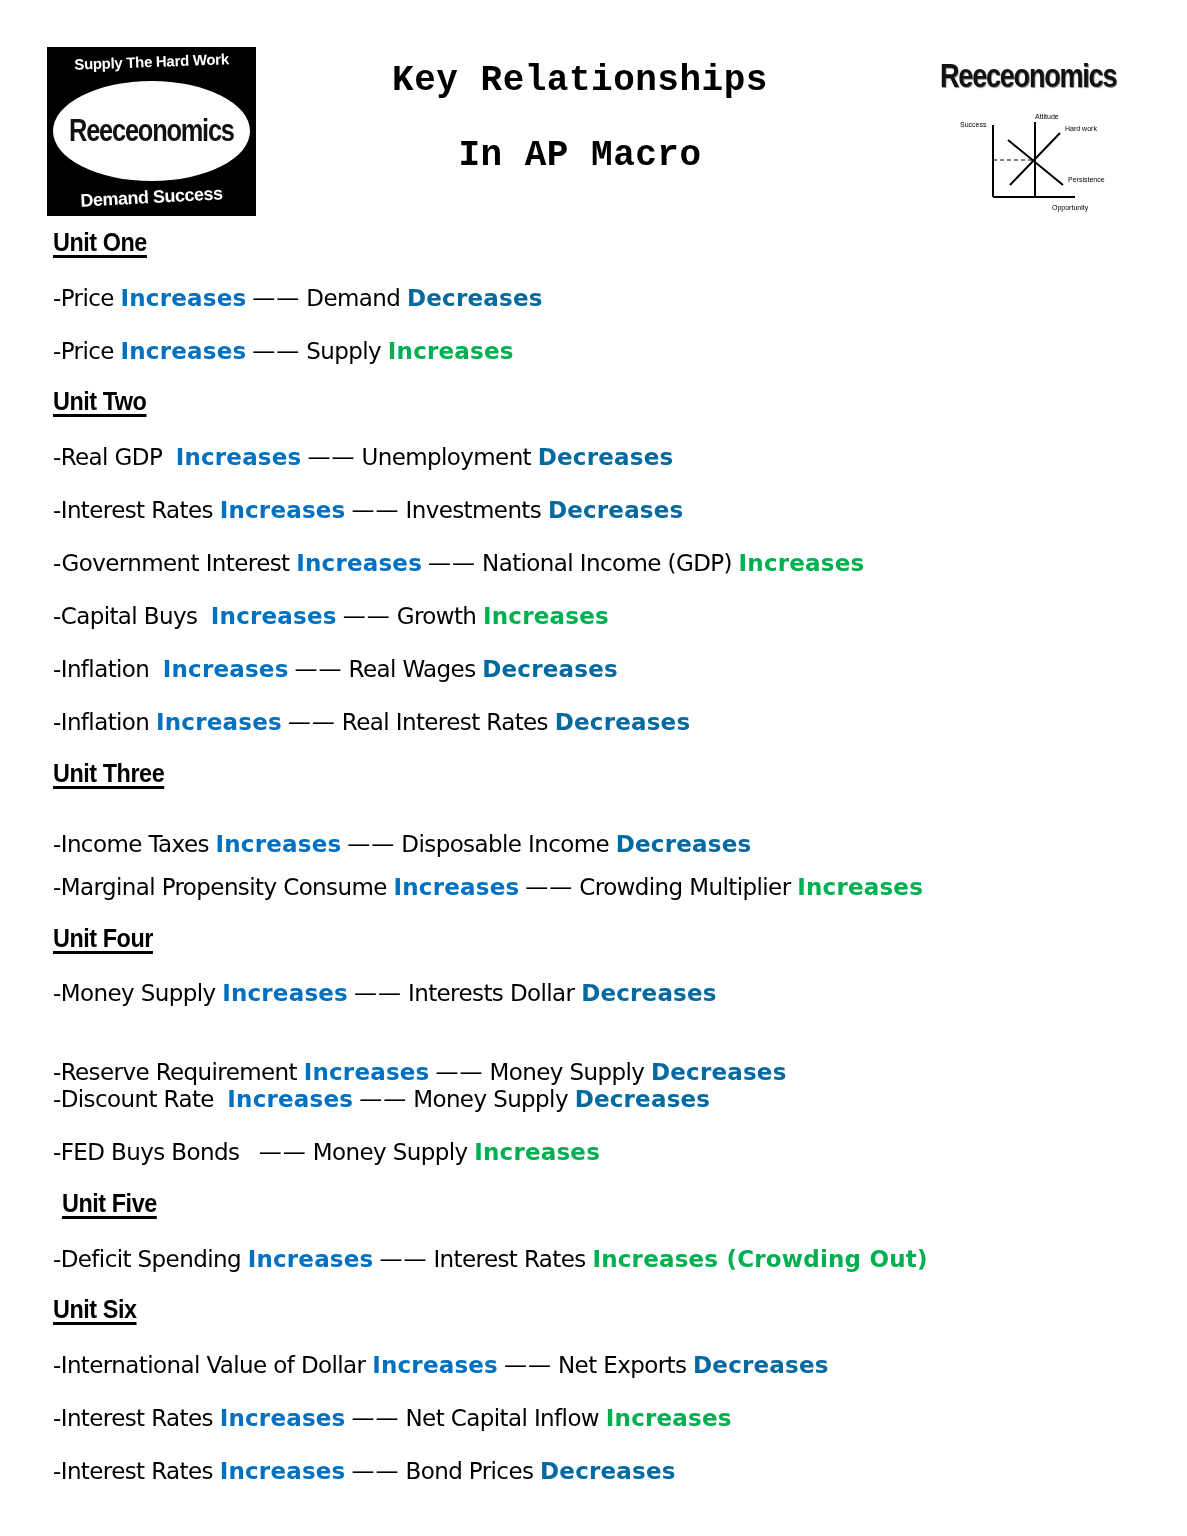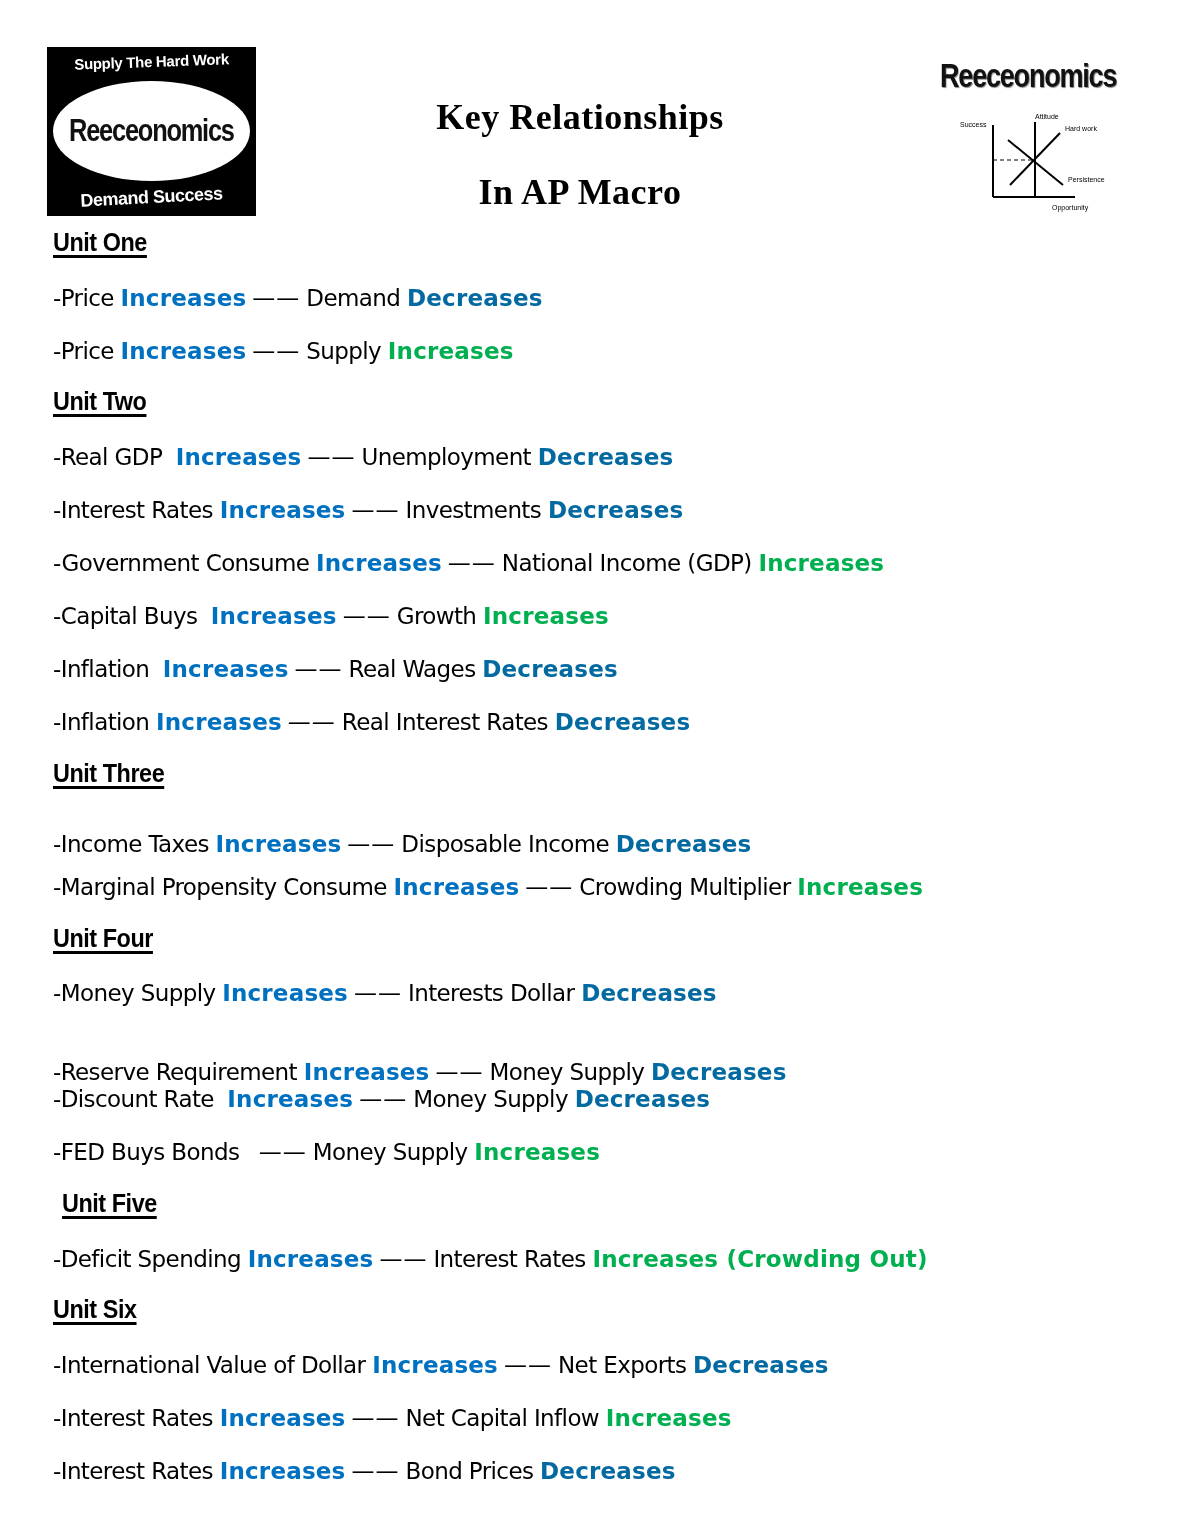--- a/index.html
+++ b/index.html
@@ -4,21 +4,21 @@
   <style>
     html, body { margin: 0; padding: 0; background: #ffffff; }
     body { width: 1187px; height: 1536px; position: relative; overflow: hidden; font-family: "Liberation Sans", sans-serif; color: #000; }
 
     .logo-left { position: absolute; left: 47px; top: 47px; width: 209px; height: 169px; background: #000; }
     .logo-left .top-text { position: absolute; left: 0; right: 0; top: 6px; text-align: center; color: #fff; font-size: 15px; font-weight: bold; letter-spacing: -0.3px; transform: rotate(-2deg); }
     .logo-left .oval { position: absolute; left: 6px; top: 34px; width: 197px; height: 100px; background: #fff; border-radius: 50%; display: flex; align-items: center; justify-content: center; }
     .logo-left .oval span { font-family: "Liberation Sans", sans-serif; font-weight: bold; font-size: 31px; letter-spacing: -1.5px; transform: scaleX(0.82); color: #111; }
     .logo-left .bottom-text { position: absolute; left: 0; right: 0; bottom: 8px; text-align: center; color: #fff; font-size: 18px; font-weight: bold; letter-spacing: -0.5px; transform: rotate(-3deg); }
 
-    .title { position: absolute; left: 380px; width: 400px; text-align: center; font-family: Liberation Serif, serif; font-weight: bold; font-size: 36px; letter-spacing: 0.5px; margin-top: 36px; }
+    .title { position: absolute; left: 380px; width: 400px; text-align: center; font-family: Liberation Mono, monospace; font-weight: bold; font-size: 36px; letter-spacing: 0.5px; }
     .title.l1 { top: 60px; }
     .title.l2 { top: 135px; }
 
     .logo-right { position: absolute; left: 930px; top: 55px; width: 200px; height: 165px; }
     .logo-right .brand { position: absolute; left: 10px; top: 2px; font-weight: bold; font-size: 33px; letter-spacing: -1.5px; transform: scaleX(0.82); transform-origin: left top; color: #111; text-shadow: 1px 1px 1px #888; }
     .logo-right svg { position: absolute; left: 0; top: 50px; }
     .unit { position: absolute; left: 53px; font-family: "Liberation Sans", sans-serif; font-weight: bold; font-size: 26px; text-decoration: underline; text-decoration-thickness: 3px; text-underline-offset: 4px; transform: scaleX(0.9); transform-origin: left center; letter-spacing: -0.5px; }
     .row { position: absolute; left: 53px; white-space: nowrap; font-size: 25px; line-height: 30px; }
     .row .subj { font-family: "DejaVu Sans", sans-serif; font-size: 23px; letter-spacing: -0.6px; }
     .row .up { font-family: "DejaVu Sans", sans-serif; font-weight: bold; font-size: 23px; color: #0070c0; letter-spacing: 0.2px; }
@@ -57,21 +57,21 @@
   </svg>
 </div>
 
 <div class="unit" style="top:227px">Unit One</div>
 <div class="row" style="top:282px"><span class="subj">-Price </span><span class="up">Increases</span><span class="dash">——</span><span class="subj">Demand </span><span class="dec">Decreases</span></div>
 <div class="row" style="top:335px"><span class="subj">-Price </span><span class="up">Increases</span><span class="dash">——</span><span class="subj">Supply </span><span class="inc">Increases</span></div>
 
 <div class="unit" style="top:386px">Unit Two</div>
 <div class="row" style="top:441px"><span class="subj" style="white-space:pre">-Real GDP  </span><span class="up">Increases</span><span class="dash">——</span><span class="subj">Unemployment </span><span class="dec">Decreases</span></div>
 <div class="row" style="top:494px"><span class="subj">-Interest Rates </span><span class="up">Increases</span><span class="dash">——</span><span class="subj">Investments </span><span class="dec">Decreases</span></div>
-<div class="row" style="top:547px"><span class="subj">-Government Consume </span><span class="up">Increases</span><span class="dash">——</span><span class="subj">National Income (GDP) </span><span class="inc">Increases</span></div>
+<div class="row" style="top:547px"><span class="subj">-Government Interest </span><span class="up">Increases</span><span class="dash">——</span><span class="subj">National Income (GDP) </span><span class="inc">Increases</span></div>
 <div class="row" style="top:600px"><span class="subj" style="white-space:pre">-Capital Buys  </span><span class="up">Increases</span><span class="dash">——</span><span class="subj">Growth </span><span class="inc">Increases</span></div>
 <div class="row" style="top:653px"><span class="subj" style="white-space:pre">-Inflation  </span><span class="up">Increases</span><span class="dash">——</span><span class="subj">Real Wages </span><span class="dec">Decreases</span></div>
 <div class="row" style="top:706px"><span class="subj">-Inflation </span><span class="up">Increases</span><span class="dash">——</span><span class="subj">Real Interest Rates </span><span class="dec">Decreases</span></div>
 
 <div class="unit" style="top:758px">Unit Three</div>
 <div class="row" style="top:828px"><span class="subj">-Income Taxes </span><span class="up">Increases</span><span class="dash">——</span><span class="subj">Disposable Income </span><span class="dec">Decreases</span></div>
 <div class="row" style="top:871px"><span class="subj">-Marginal Propensity Consume </span><span class="up">Increases</span><span class="dash">——</span><span class="subj">Crowding Multiplier </span><span class="inc">Increases</span></div>
 
 <div class="unit" style="top:923px">Unit Four</div>
 <div class="row" style="top:977px"><span class="subj">-Money Supply </span><span class="up">Increases</span><span class="dash">——</span><span class="subj">Interests Dollar </span><span class="dec">Decreases</span></div>

